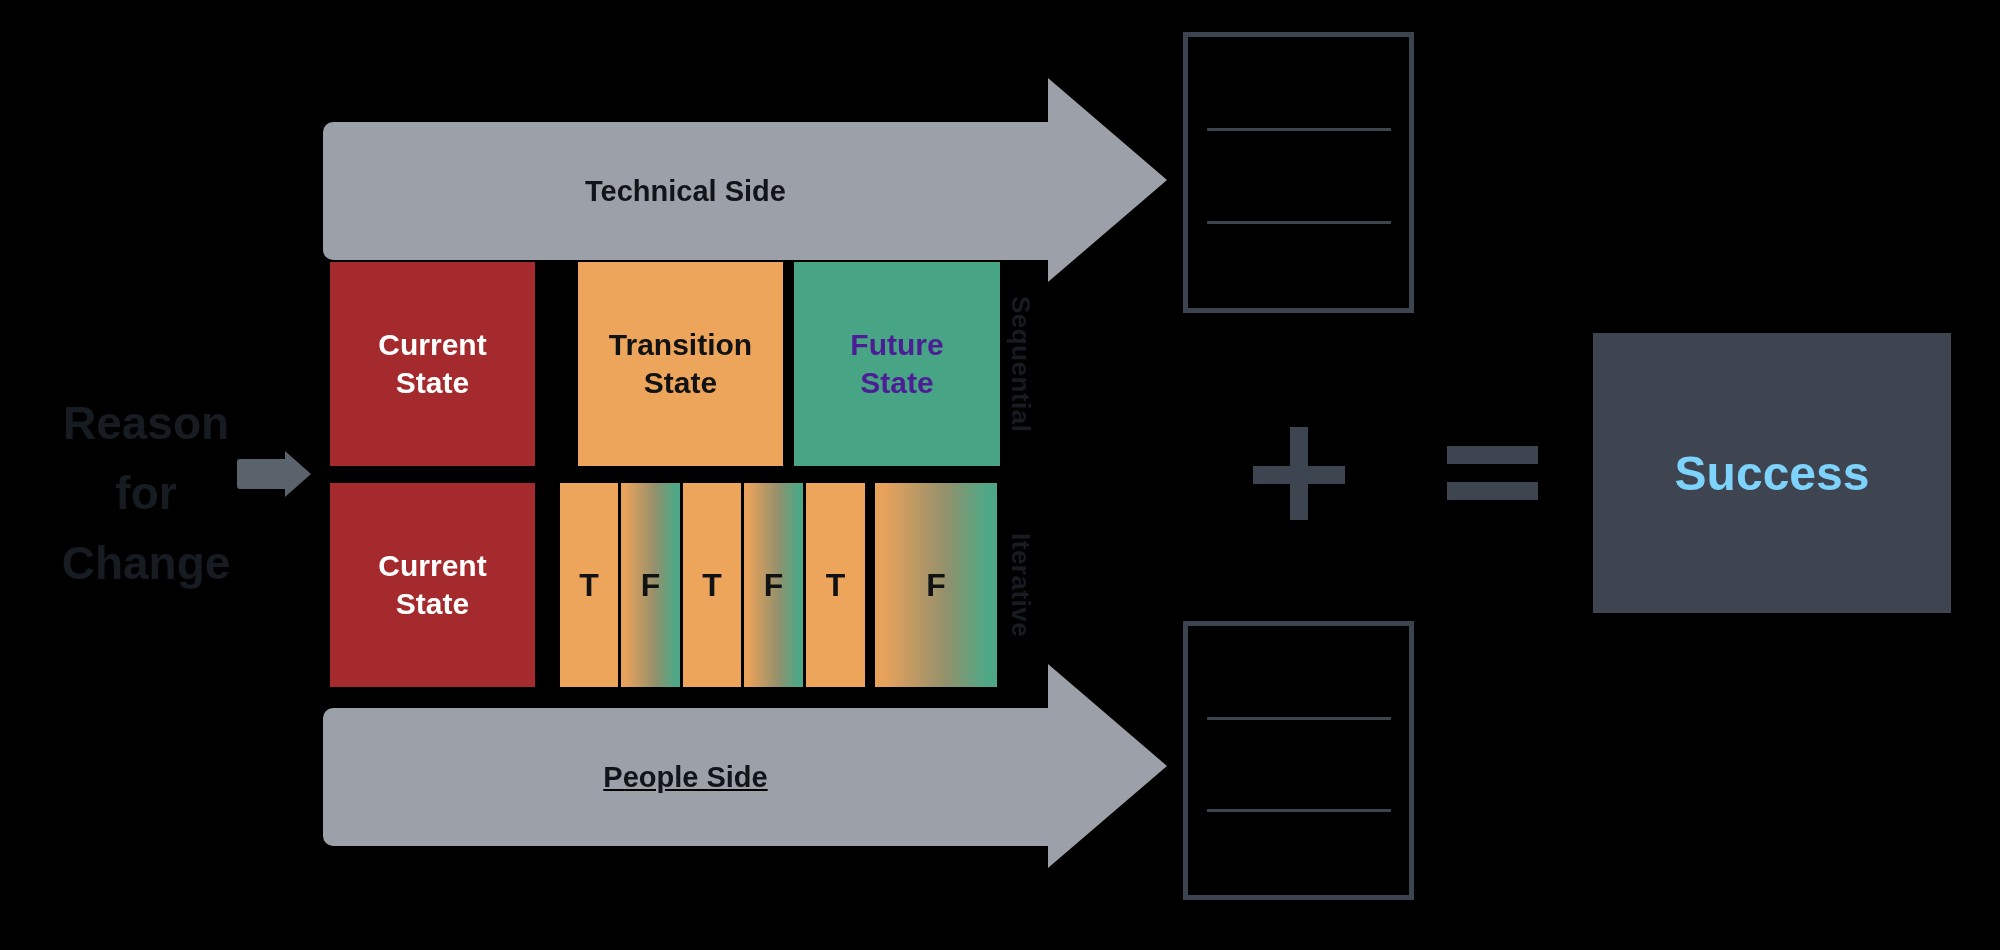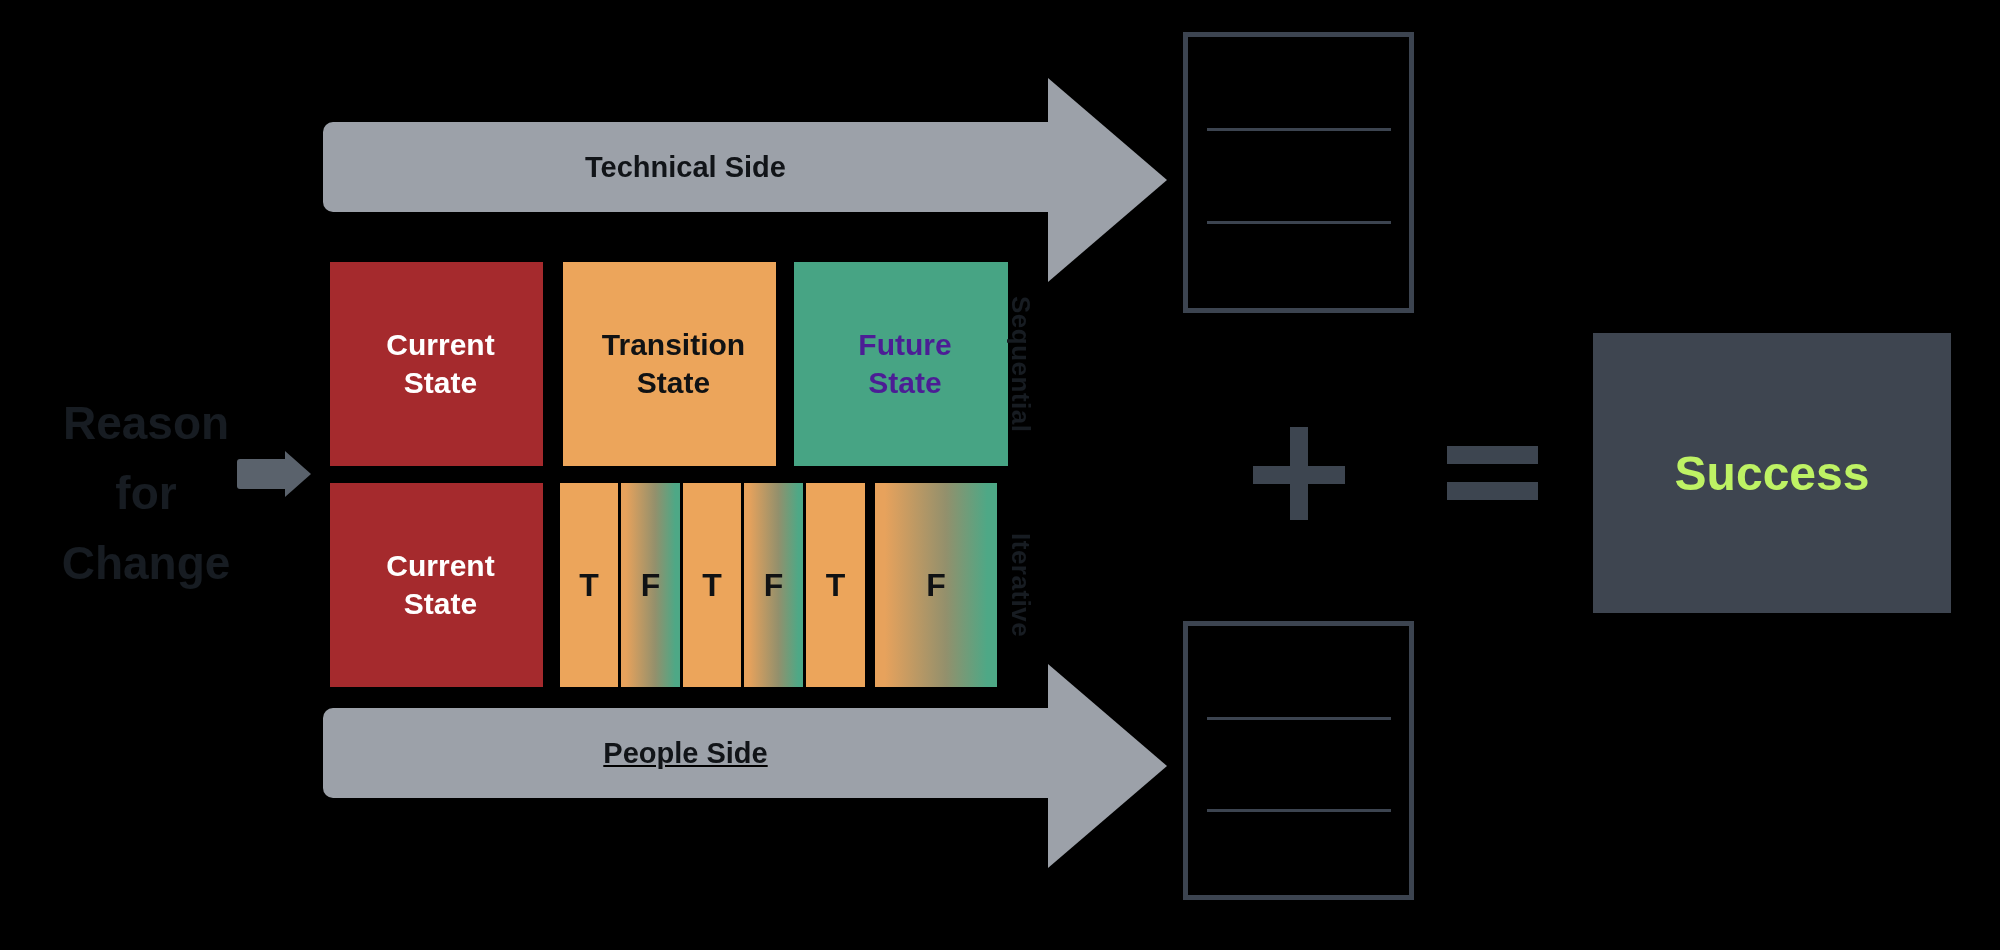--- a/index.html
+++ b/index.html
@@ -36,47 +36,47 @@
   }
   .mini-arrow-head {
     left: 285px; top: 451px; width: 0; height: 0;
     border-top: 23px solid transparent;
     border-bottom: 23px solid transparent;
     border-left: 26px solid #5A626C;
   }
 
   
   .big-arrow-body {
-    width: 725px; height: 90px;
+    width: 725px; height: 138px;
     background: #9CA1A9;
     border-radius: 10px 0 0 10px;
   }
   .big-arrow-label {
     font-size: 29px; font-weight: 600; color: #111418;
   }
   .big-arrow-head {
     width: 0; height: 0;
     border-top: 102px solid transparent;
     border-bottom: 102px solid transparent;
     border-left: 119px solid #9CA1A9;
   }
   .tech-body   { left: 323px; top: 122px; }
   .tech-head   { left: 1048px; top: 78px; }
   .people-body { left: 323px; top: 708px; text-decoration: underline; }
   .people-head { left: 1048px; top: 664px; }
 
   
   .state-box { top: 262px; height: 204px; }
-  .state-box, .state-box2 { font-weight: 600; font-size: 30px; line-height: 38px; padding-left: 8px; }
+  .state-box, .state-box2 { font-weight: 600; font-size: 30px; line-height: 38px; }
   .state-box2 { top: 483px; height: 204px; }
   .box-red    { background: #A52A2D; color: #FFFFFF; }
   .box-orange { background: #ECA55B; color: #101214; }
   .box-green  { background: #47A484; color: #4c1d95; }
   .current1    { left: 330px; width: 205px; }
-  .transition1 { left: 563px; width: 205px; }
+  .transition1 { left: 578px; width: 205px; }
   .future1     { left: 794px; width: 206px; }
   .current2    { left: 330px; width: 205px; }
 
   
   .strip {
     top: 483px; height: 204px;
     font-size: 32px; font-weight: 600; color: #101214;
   }
   .strip-solid { background: #ECA55B; }
   .strip-grad  { background: linear-gradient(90deg, #E7A25C 8%, #93906C 58%, #4EA886 92%); }
@@ -124,21 +124,21 @@
   .eq-bar { position: absolute; left: 0; width: 91px; height: 18px; background: #3D4550; }
   .eq-1 { top: 0; }
   .eq-2 { top: 36px; }
 
   
   .success-box {
     left: 1593px; top: 333px; width: 358px; height: 280px;
     background: #3E4550;
   }
   .success-label {
-    font-size: 48px; font-weight: 600; color: #bef264;
+    font-size: 48px; font-weight: 600; color: #7dd3fc;
   }
 </style>
 </head>
 <body>
 
 <div id="canvas">
 
   <div class="abs reason-label prewrap">Reason
 for
 Change</div>

